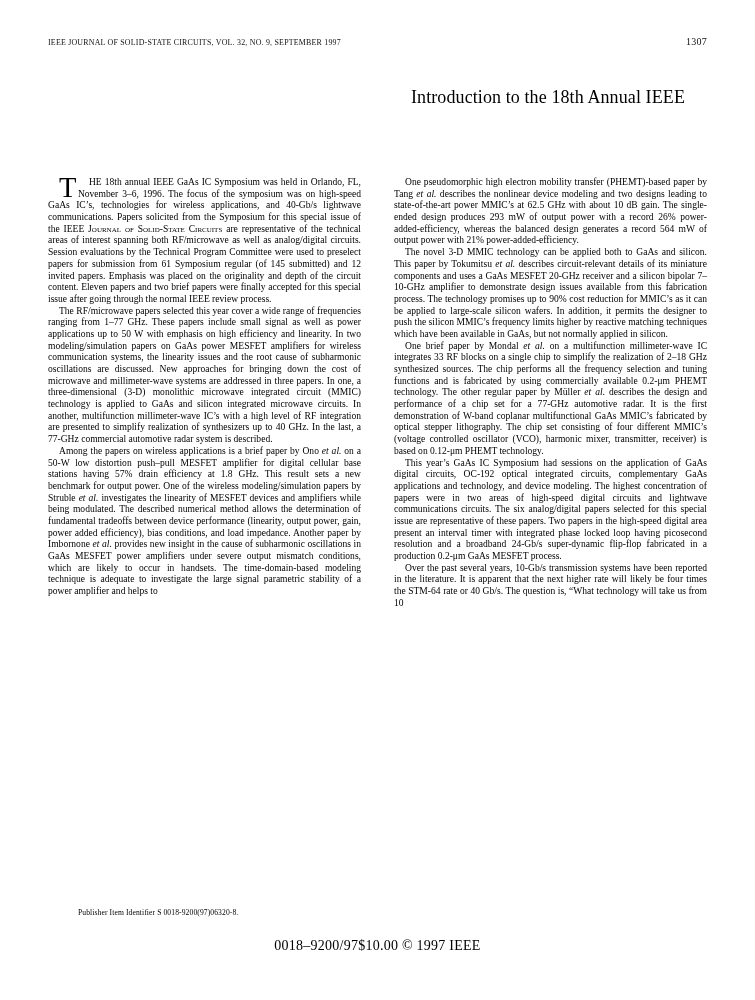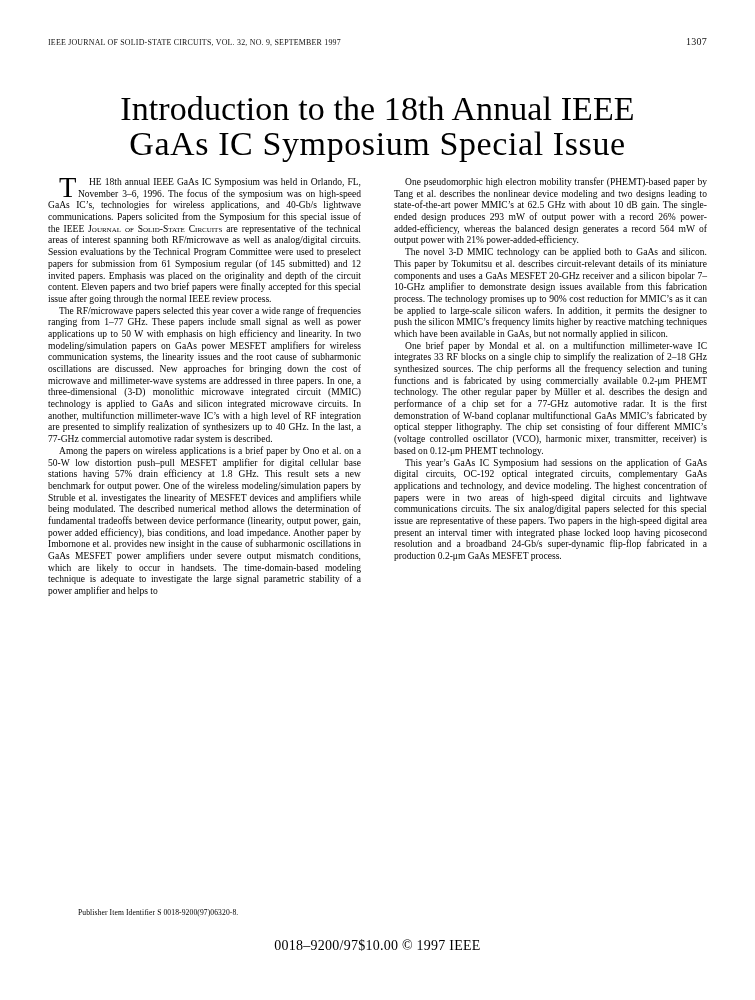--- a/index.html
+++ b/index.html
@@ -45,22 +45,22 @@
   .running-head .rh-right {
     font-size: 10px;
   }
 
   
   .doc-title {
     position: absolute;
     left: 70px;
     top: 68px;
     width: 615px;
-    text-align: center;
-    font-size: 34px;
+    text-align: right;
+    font-size: 18px;
     line-height: 35px;
     font-weight: normal;
     letter-spacing: 0.1px;
   }
   .doc-title .tline { display: block; }
   .doc-title .tline.l2 { letter-spacing: 0.6px; }
 
   
   .columns {
     position: absolute;
@@ -98,21 +98,21 @@
     font-size: 28.5px;
     line-height: 22px;
     padding: 1px 1.5px 0 0;
     margin-right: 0px;
     font-weight: normal;
   }
   .smallcaps {
     font-variant: small-caps;
     margin-top: 20px;
   }
-  .ital { }
+  .ital { font-style: italic; }
 
   
   .pub-id {
     position: absolute;
     left: 58px;
     top: 908px;
     font-size: 7.6px;
     line-height: 10px;
     letter-spacing: 0.1px;
     padding-left: 20px;
@@ -134,21 +134,20 @@
 
 <div class="page">
 
   <div class="running-head">
     <span class="rh-left">IEEE JOURNAL OF SOLID-STATE CIRCUITS, VOL. 32, NO. 9, SEPTEMBER 1997</span>
     <span class="rh-right">1307</span>
   </div>
 
   <h1 class="doc-title">
     <span class="tline l1">Introduction to the 18th Annual IEEE</span>
-    <span class="tline l2">GaAs IC Symposium Special Issue</span>
   </h1>
 
   <div class="columns">
 
     <div class="col col-left">
 
       <p class="dropcap-para"><span class="dropcap">T</span><span>HE 18th annual IEEE GaAs IC Symposium was held in Orlando, FL, November 3–6, 1996. The focus of the symposium was on high-speed GaAs IC’s, technologies for wireless applications, and 40-Gb/s lightwave communications. Papers solicited from the Symposium for this special issue of the </span><span class="smallcaps">IEEE Journal of Solid-State Circuits</span><span> are representative of the technical areas of interest spanning both RF/microwave as well as analog/digital circuits. Session evaluations by the Technical Program Committee were used to preselect papers for submission from 61 Symposium regular (of 145 submitted) and 12 invited papers. Emphasis was placed on the originality and depth of the circuit content. Eleven papers and two brief papers were finally accepted for this special issue after going through the normal IEEE review process.</span></p>
 
       <p>The RF/microwave papers selected this year cover a wide range of frequencies ranging from 1–77 GHz. These papers include small signal as well as power applications up to 50 W with emphasis on high efficiency and linearity. In two modeling/simulation papers on GaAs power MESFET amplifiers for wireless communication systems, the linearity issues and the root cause of subharmonic oscillations are discussed. New approaches for bringing down the cost of microwave and millimeter-wave systems are addressed in three papers. In one, a three-dimensional (3-D) monolithic microwave integrated circuit (MMIC) technology is applied to GaAs and silicon integrated microwave circuits. In another, multifunction millimeter-wave IC’s with a high level of RF integration are presented to simplify realization of synthesizers up to 40 GHz. In the last, a 77-GHz commercial automotive radar system is described.</p>
 
@@ -159,20 +158,21 @@
 
 
       <p><span>One pseudomorphic high electron mobility transfer (PHEMT)-based paper by Tang </span><span class="ital">et al.</span><span> describes the nonlinear device modeling and two designs leading to state-of-the-art power MMIC’s at 62.5 GHz with about 10 dB gain. The single-ended design produces 293 mW of output power with a record 26% power-added-efficiency, whereas the balanced design generates a record 564 mW of output power with 21% power-added-efficiency.</span></p>
 
       <p><span>The novel 3-D MMIC technology can be applied both to GaAs and silicon. This paper by Tokumitsu </span><span class="ital">et al.</span><span> describes circuit-relevant details of its miniature components and uses a GaAs MESFET 20-GHz receiver and a silicon bipolar 7–10-GHz amplifier to demonstrate design issues available from this fabrication process. The technology promises up to 90% cost reduction for MMIC’s as it can be applied to large-scale silicon wafers. In addition, it permits the designer to push the silicon MMIC’s frequency limits higher by reactive matching techniques which have been available in GaAs, but not normally applied in silicon.</span></p>
 
       <p><span>One brief paper by Mondal </span><span class="ital">et al.</span><span> on a multifunction millimeter-wave IC integrates 33 RF blocks on a single chip to simplify the realization of 2–18 GHz synthesized sources. The chip performs all the frequency selection and tuning functions and is fabricated by using commercially available 0.2-μm PHEMT technology. The other regular paper by Müller </span><span class="ital">et al.</span><span> describes the design and performance of a chip set for a 77-GHz automotive radar. It is the first demonstration of W-band coplanar multifunctional GaAs MMIC’s fabricated by optical stepper lithography. The chip set consisting of four different MMIC’s (voltage controlled oscillator (VCO), harmonic mixer, transmitter, receiver) is based on 0.12-μm PHEMT technology.</span></p>
 
       <p>This year’s GaAs IC Symposium had sessions on the application of GaAs digital circuits, OC-192 optical integrated circuits, complementary GaAs applications and technology, and device modeling. The highest concentration of papers were in two areas of high-speed digital circuits and lightwave communications circuits. The six analog/digital papers selected for this special issue are representative of these papers. Two papers in the high-speed digital area present an interval timer with integrated phase locked loop having picosecond resolution and a broadband 24-Gb/s super-dynamic flip-flop fabricated in a production 0.2-μm GaAs MESFET process.</p>
 
+      <p>Over the past several years, 10-Gb/s transmission systems have been reported in the literature. It is apparent that the next higher rate will likely be four times the STM-64 rate or 40 Gb/s. The question is, “What technology will take us from 10</p>
     </div>
   </div>
 
   <div class="pub-id">Publisher Item Identifier S 0018-9200(97)06320-8.</div>
 
   <div class="footer-line">0018–9200/97$10.00 © 1997 IEEE</div>
 
 </div>
 
 </body></html>

